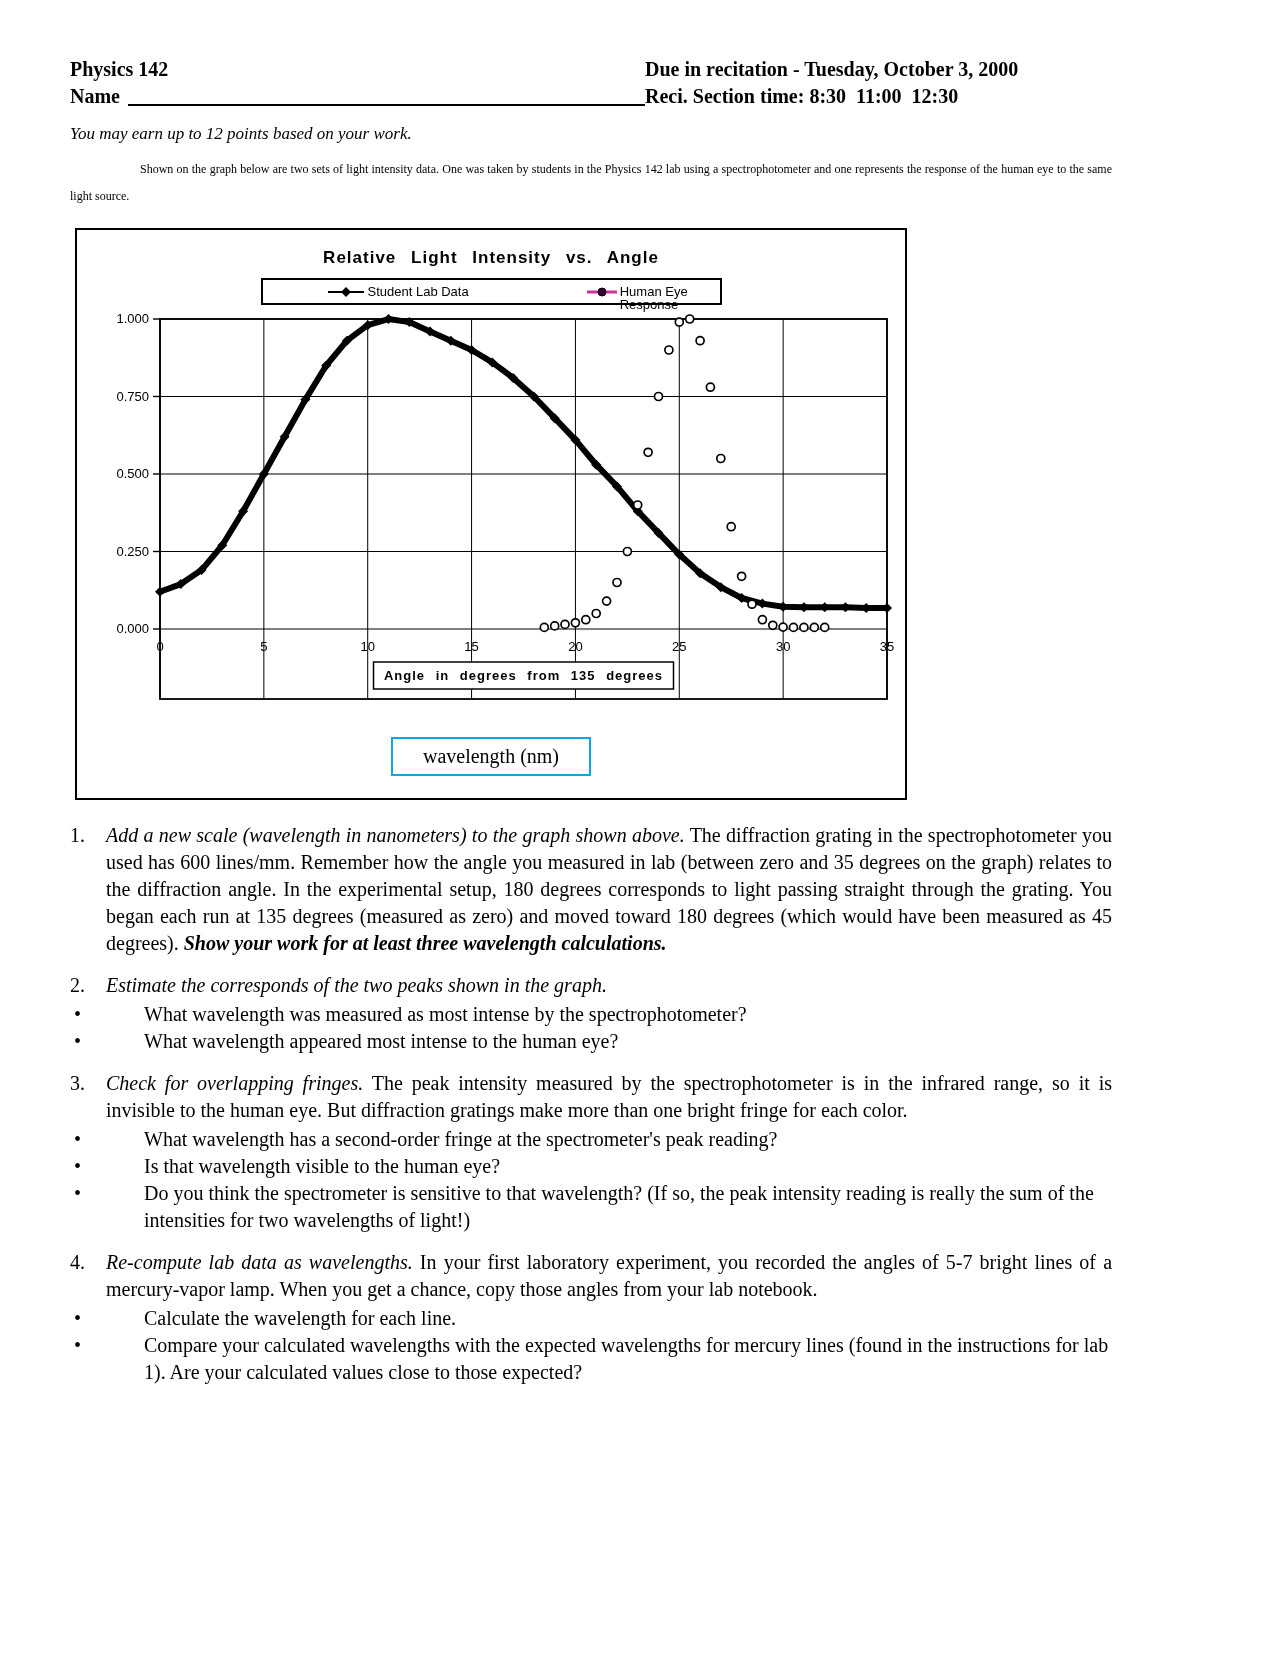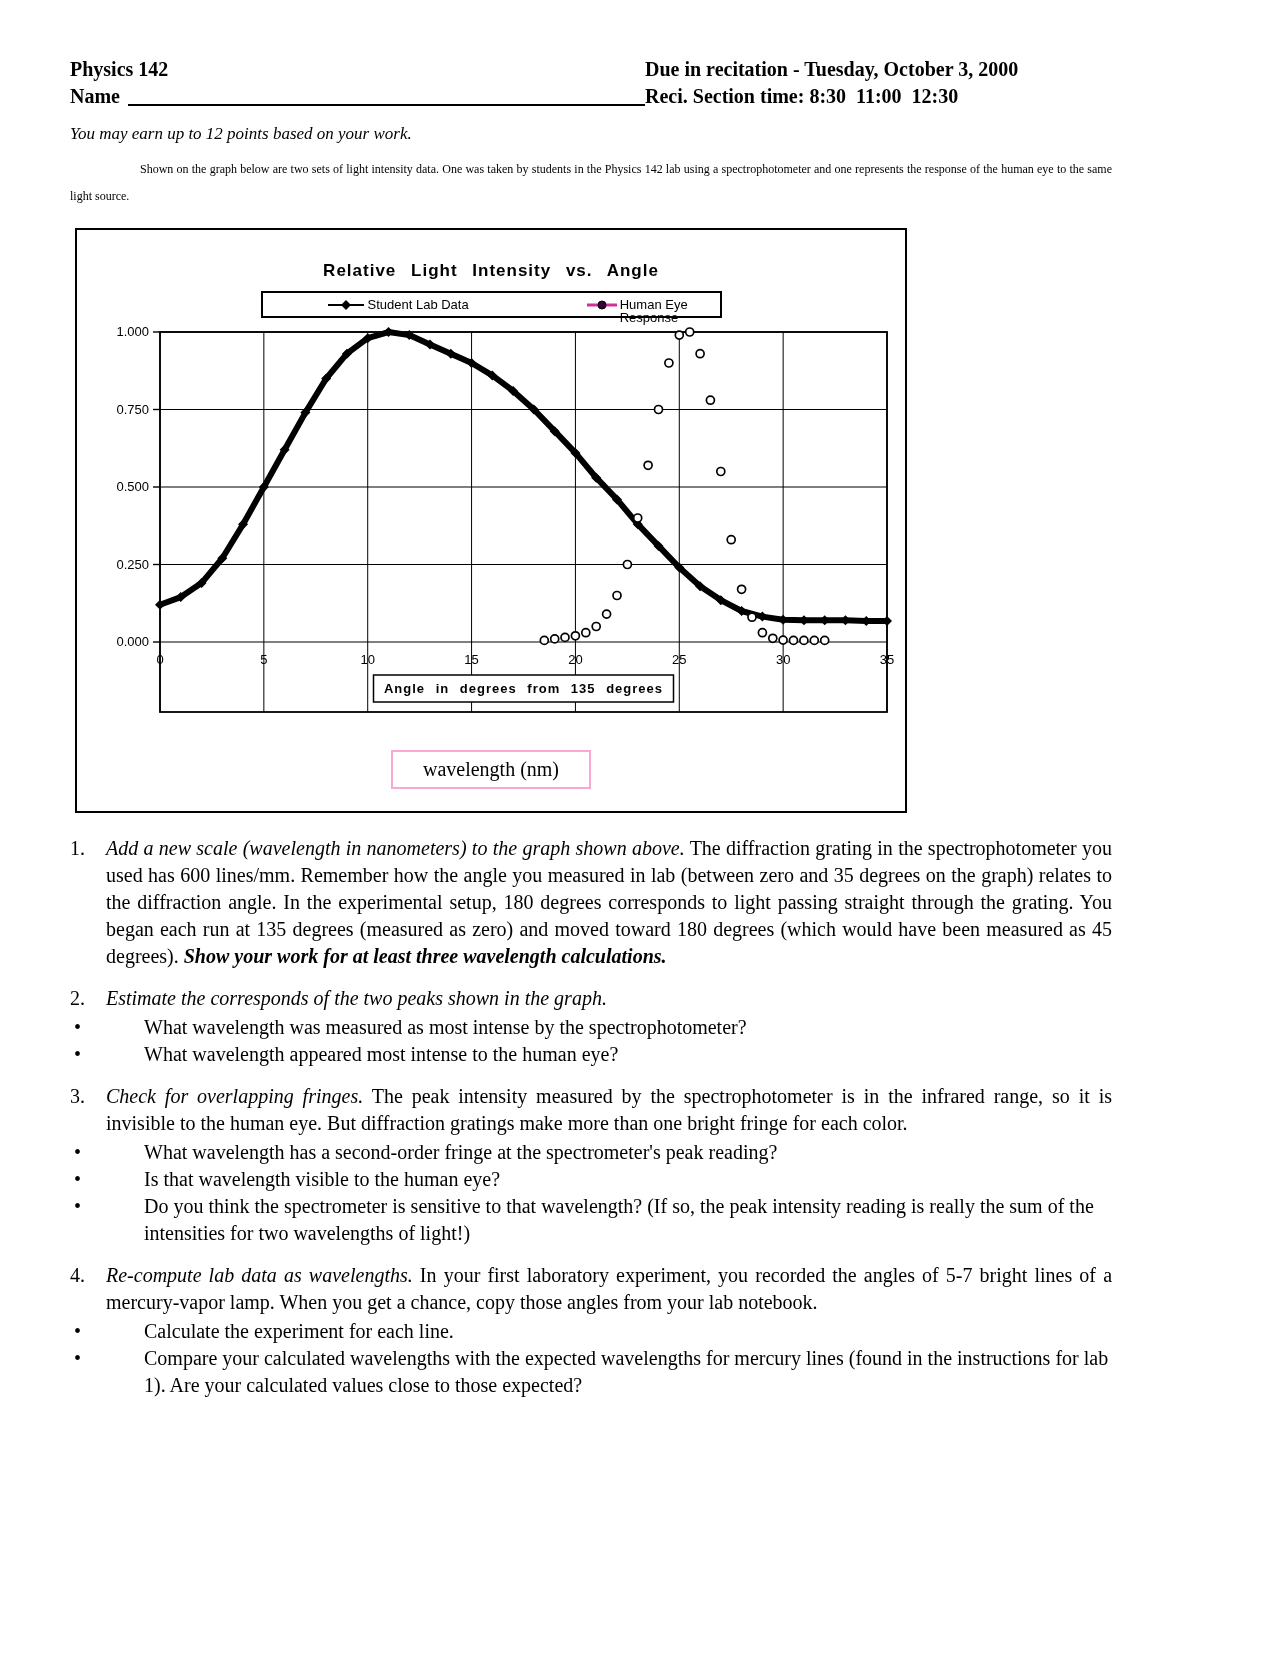--- a/index.html
+++ b/index.html
@@ -12,32 +12,32 @@
   .hdr-left { width:575px; display:flex; }
   .hdr-right { flex:1; }
   .name-blank { flex:1; border-bottom:2px solid #000; margin:0 0 4px 8px; }
   .nowrap { white-space:pre; }
 
   
   .points-note { font-style:italic; font-size:17px; margin-top:14px; }
   .intro-par { font-size:12px; line-height:27px; text-align:justify; text-indent:70px; margin-top:12px; }
 
   
-  .chart-box { width:832px; border:2px solid #000; margin:18px 0 22px 5px; padding-top:31px; background:#fff; }
+  .chart-box { width:832px; border:2px solid #000; margin:18px 0 22px 5px; padding-top:18px; background:#fff; }
   .chart-title { text-align:center; font:bold 17px "Liberation Sans", sans-serif; letter-spacing:1px; word-spacing:9px; }
   .legend { width:461px; height:27px; border:2px solid #000; margin:10px auto 0; display:flex; overflow:visible; position:relative; z-index:2; background:transparent; }
   .leg-entry { display:flex; align-items:flex-start; padding-top:5px; font:13px "Liberation Sans", sans-serif; }
   .leg-entry .mk { margin-top:1px; margin-right:3px; }
   .leg-label { line-height:13px; }
   .leg-label.wrap { width:80px; }
   .plot-wrap { margin-top:2px; }
   svg text.tick { font:13px "Liberation Sans", sans-serif; text-anchor:middle; }
   svg text.ylab { text-anchor:end; }
   svg text.axlab { font:bold 13px "Liberation Sans", sans-serif; text-anchor:middle; letter-spacing:1px; word-spacing:6px; }
-  .wl-box { width:200px; border:2px solid #f9a8d4; margin:26px auto 22px; text-align:center; font-size:20px; padding:6px 0; }
+  .wl-box { width:200px; border:2px solid #0ea5e9; margin:26px auto 22px; text-align:center; font-size:20px; padding:6px 0; }
 
   
   .q { display:flex; font-size:20px; line-height:27px; margin-bottom:15px; }
   .q-num { width:36px; flex:none; }
   .q-text { flex:1; text-align:justify; }
   .ital { font-style:italic; }
   .bital { font-style:italic; font-weight:bold; }
   .bullets { margin-bottom:15px; }
   .bullet-row { display:flex; font-size:20px; line-height:27px; }
   .bullet-dot { width:74px; flex:none; padding-left:4px; }
@@ -259,21 +259,21 @@
   <div class="q">
     <div class="q-num">4.</div>
     <div class="q-text">
       <span class="ital">Re-compute lab data as wavelengths.</span>
       <span>In your first laboratory experiment, you recorded the angles of 5-7 bright lines of a mercury-vapor lamp.  When you get a chance, copy those angles from your lab notebook.</span>
     </div>
   </div>
   <div class="bullets">
     <div class="bullet-row">
       <div class="bullet-dot">•</div>
-      <div class="bullet-text">Calculate the experiment for each line.</div>
+      <div class="bullet-text">Calculate the wavelength for each line.</div>
     </div>
     <div class="bullet-row">
       <div class="bullet-dot">•</div>
       <div class="bullet-text">Compare your calculated wavelengths with the expected wavelengths for mercury lines (found in the instructions for lab 1).  Are your calculated values close to those expected?</div>
     </div>
   </div>
 
 </div>
 
 </body></html>

